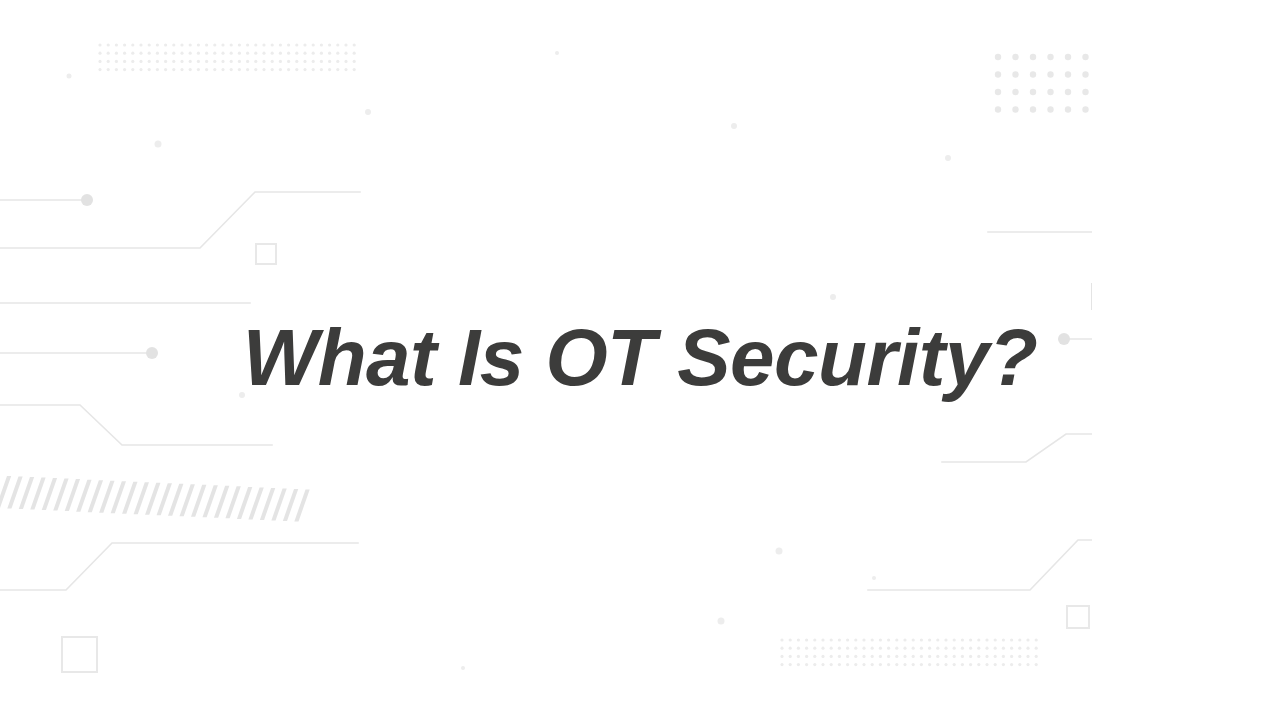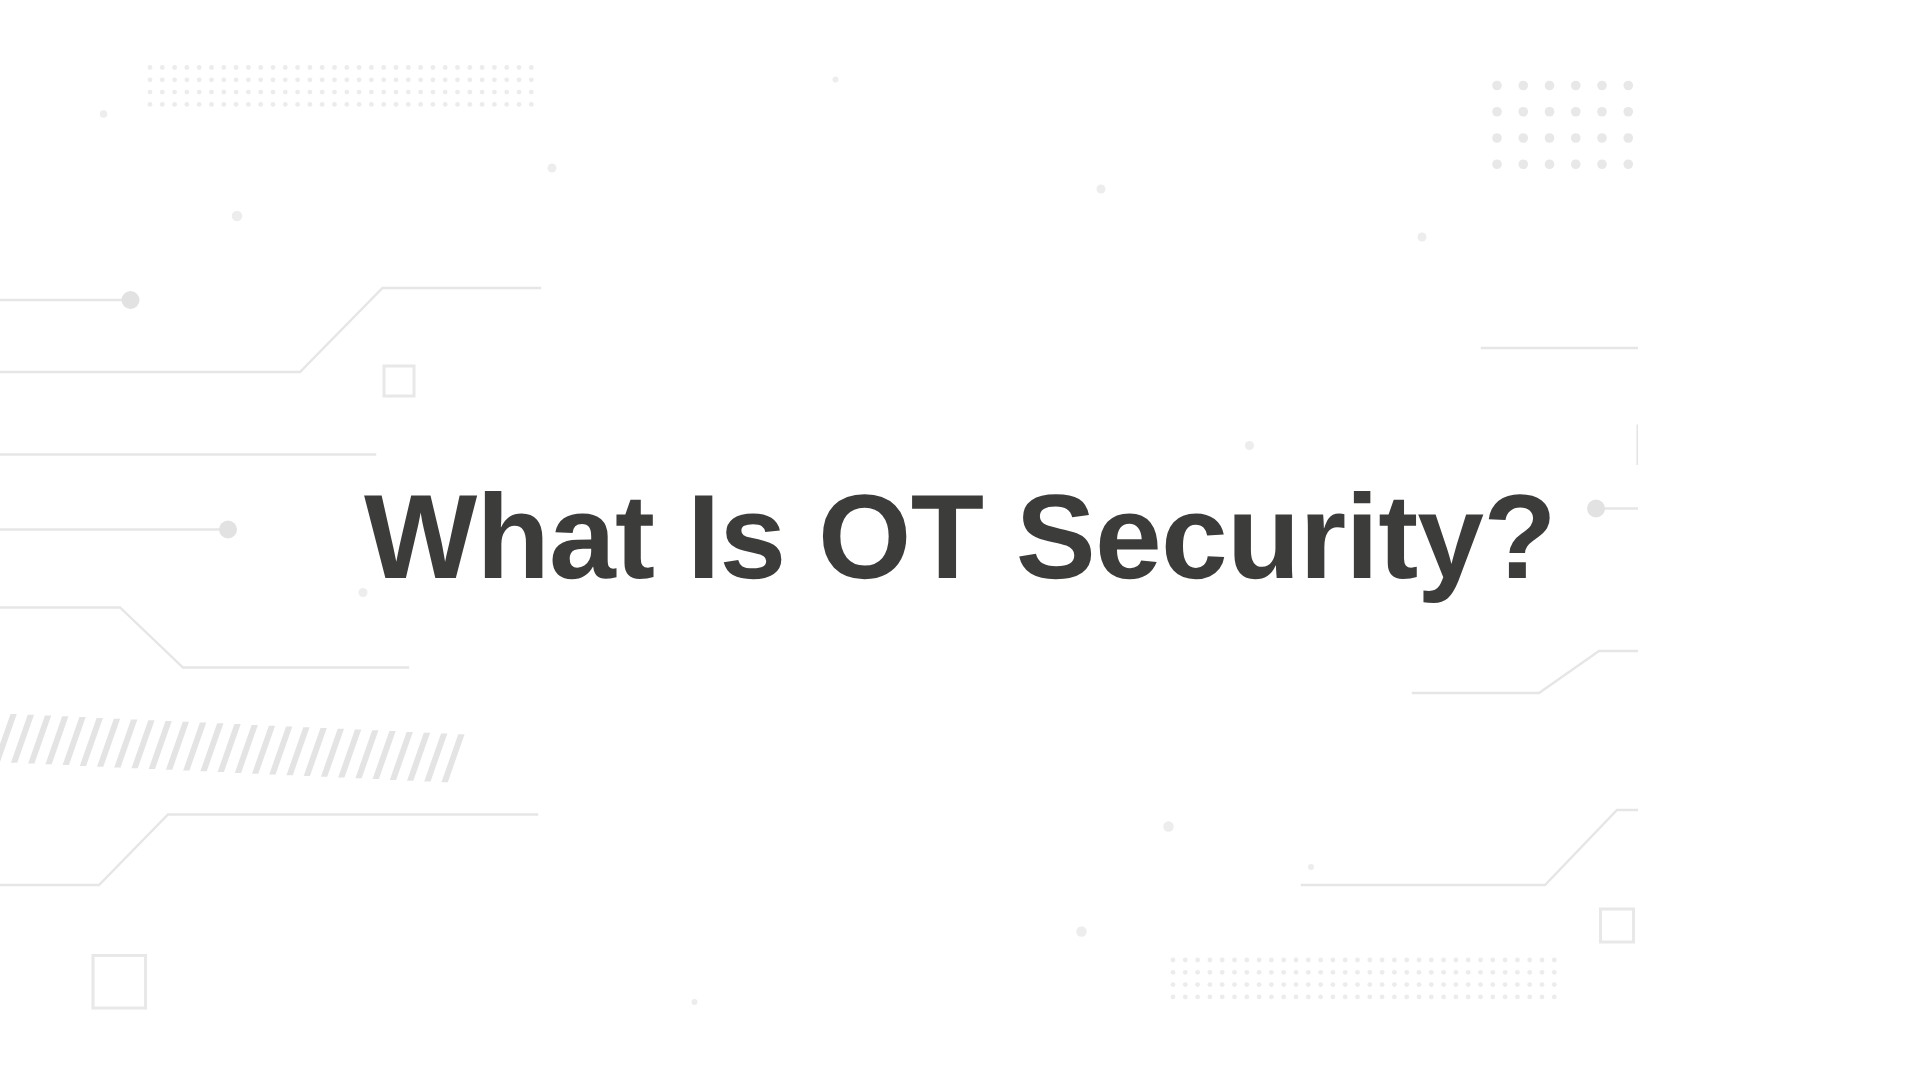--- a/index.html
+++ b/index.html
@@ -7,20 +7,21 @@
     padding: 0;
     background: #ffffff;
   }
   #stage {
     position: relative;
     width: 1092px;
     height: 720px;
     background: #ffffff;
     overflow: hidden;
     font-family: "Liberation Sans", sans-serif;
+    font-style: italic;
   }
   #bg-decor {
     position: absolute;
     left: 0;
     top: 0;
     width: 1280px;
     height: 720px;
   }
   #title-layer {
     position: absolute;

